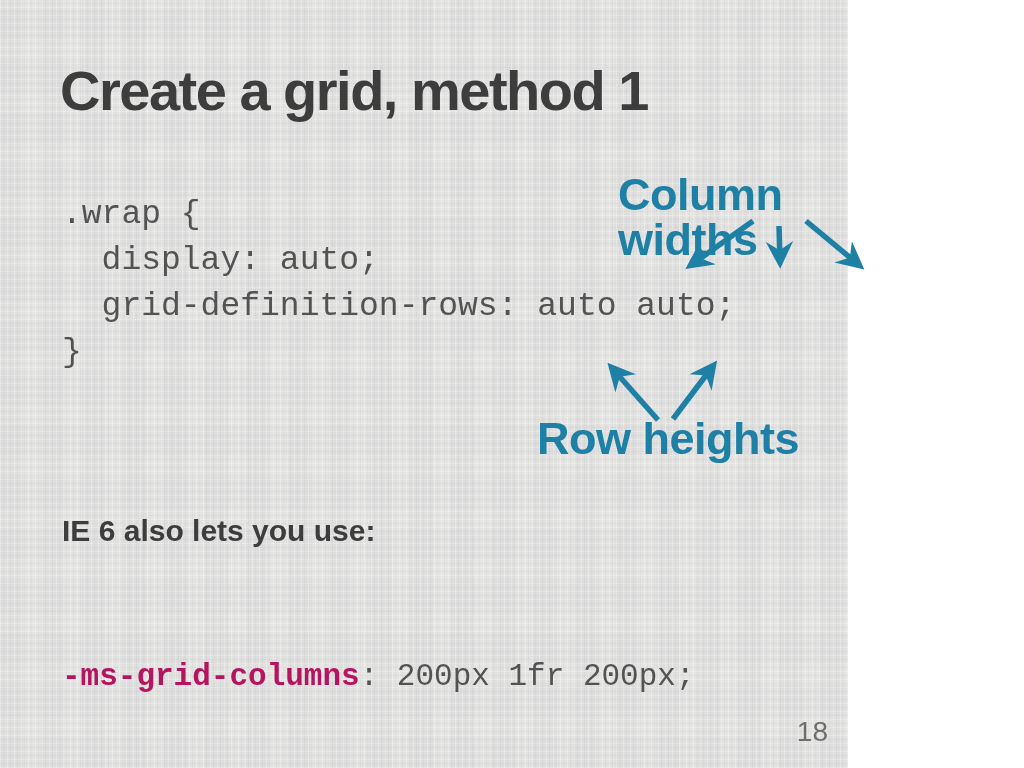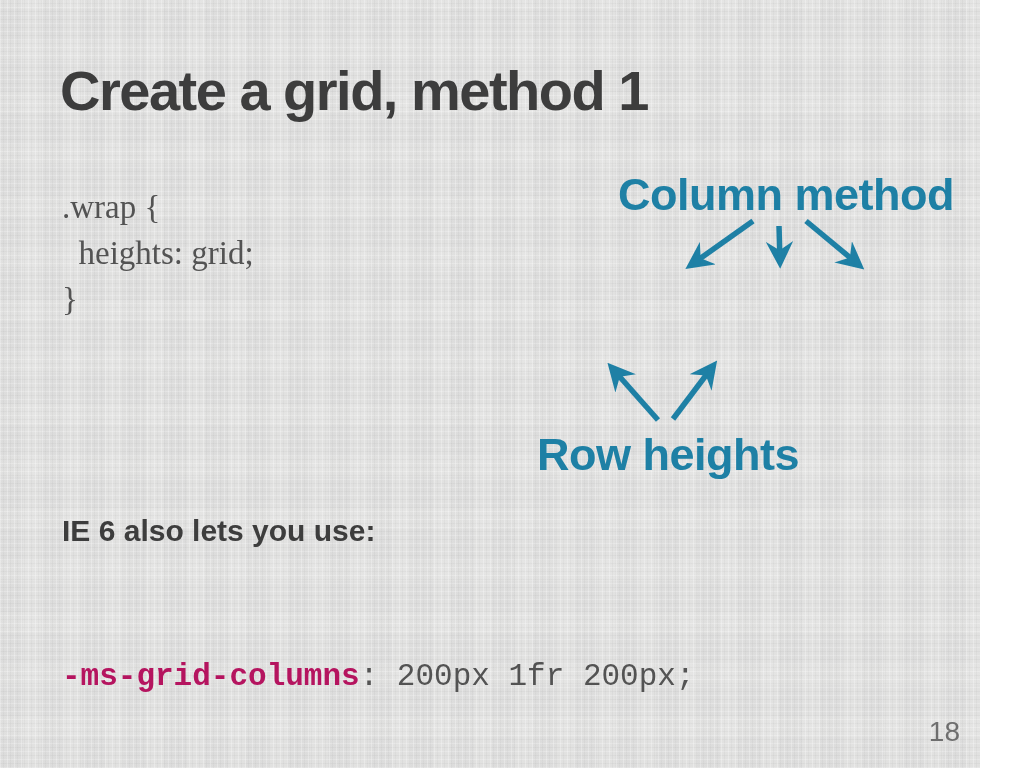--- a/index.html
+++ b/index.html
@@ -1,49 +1,49 @@
 <!DOCTYPE html>
 <html style="--background: #e3e3e2; --heading-text: #3d3d3d; --code-text: #535353; --annotation-teal: #1e80a5; --property-magenta: #b5145f; --page-number-gray: #6e6e6e;"><head>
 <meta charset="utf-8">
 <style>
   html,body{margin:0;padding:0;}
   body{
     width:1024px;height:768px;overflow:hidden;
     font-family:"Liberation Sans",sans-serif;
   }
   .slide{
-    position:relative;width:980px;height:768px;
+    position:relative;width:848px;height:768px;
     background:
       repeating-linear-gradient(90deg, rgba(255,255,255,0.28) 0 1px, rgba(0,0,0,0) 1px 3px, rgba(110,110,110,0.05) 3px 4px, rgba(0,0,0,0) 4px 7px),
       repeating-linear-gradient(0deg, rgba(255,255,255,0.22) 0 1px, rgba(0,0,0,0) 1px 4px, rgba(110,110,110,0.055) 4px 5px, rgba(0,0,0,0) 5px 8px),
       repeating-linear-gradient(90deg, rgba(0,0,0,0.015) 0 23px, rgba(255,255,255,0.03) 23px 41px),
       repeating-linear-gradient(0deg, rgba(0,0,0,0.012) 0 31px, rgba(255,255,255,0.025) 31px 52px),
       var(--background,#e3e3e2);
   }
   .title{
     position:absolute;left:60px;top:60px;
     font-size:56px;font-weight:bold;letter-spacing:-1.5px;
     color:var(--heading-text,#3d3d3d);
     margin:0;line-height:1.1;
   }
   .code-block{
-    position:absolute;left:62px;top:184px;
-    font-family:Liberation Serif, serif;
+    position:absolute;left:62px;top:192px;
+    font-family:Liberation Mono, monospace;
     font-size:33px;line-height:46px;
     color:var(--code-text,#535353);
   }
   .code-line{white-space:pre;}
   .annotation{
     position:absolute;
     font-size:45px;font-weight:bold;letter-spacing:-0.5px;
     color:var(--annotation-teal,#1e80a5);
     line-height:1;
   }
   .annotation.col{left:618px;top:172px;}
-  .annotation.row{left:537px;top:432px;}
+  .annotation.row{left:537px;top:416px;}
   .arrow-layer{position:absolute;left:0;top:0;width:1024px;height:768px;pointer-events:none;}
   .arrow{stroke:var(--annotation-teal,#1e80a5);stroke-width:5.5;fill:none;}
   .arrow-head{fill:var(--annotation-teal,#1e80a5);}
   .ie-intro{
     position:absolute;left:62px;top:514px;
     font-size:30px;font-weight:bold;
     color:var(--heading-text,#3d3d3d);
   }
   .ms-rules{
     position:absolute;left:62px;top:557px;
@@ -65,25 +65,26 @@
 </style>
 </head>
 <body>
 
 <div class="slide">
 
   <h1 class="title">Create a grid, method 1</h1>
 
   <div class="code-block">
     <div class="code-line">.wrap {</div>
-    <div class="code-line">  heights: grid;</div>
+    <div class="code-line">  display: auto;</div>
+    <div class="code-line">  grid-definition-rows: auto auto;</div>
     <div class="code-line">}</div>
   </div>
 
-  <div class="annotation col">Column method</div>
+  <div class="annotation col">Column widths</div>
   <div class="annotation row">Row heights</div>
 
   <svg class="arrow-layer" viewBox="0 0 1024 768" xmlns="http://www.w3.org/2000/svg">
     <defs>
       <marker id="head" viewBox="0 0 10 10" refX="7.5" refY="5" markerWidth="5" markerHeight="5" orient="auto-start-reverse">
         <path class="arrow-head" d="M0,0 L10,5 L0,10 L3.2,5 Z"></path>
       </marker>
     </defs>
     <g>
       <line class="arrow" x1="753" y1="221" x2="691" y2="265" marker-end="url(#head)"></line>

